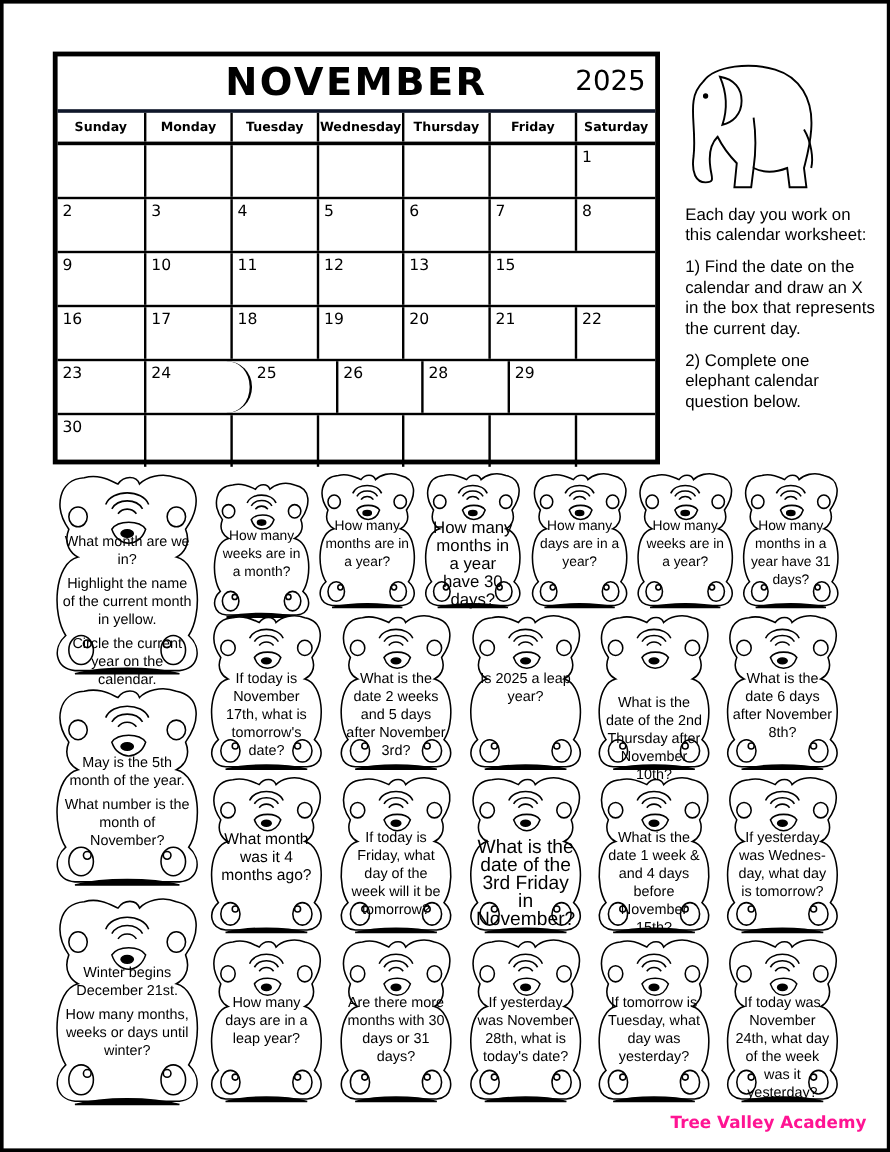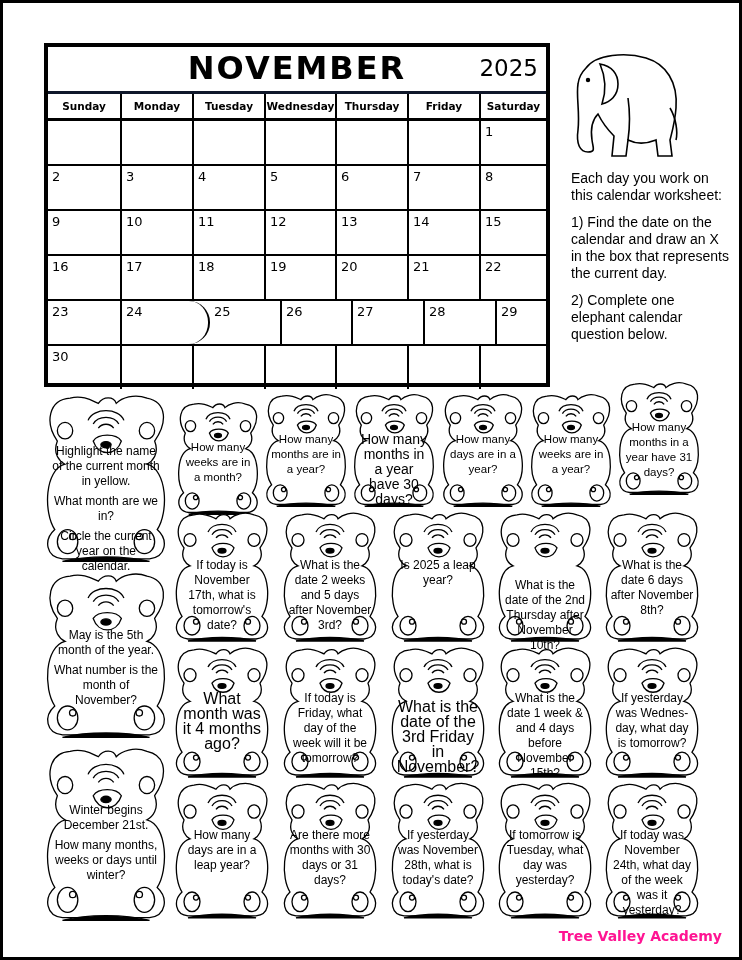--- a/index.html
+++ b/index.html
@@ -70,38 +70,36 @@
         <div class="cal-cell" style="width: 72px;">6</div>
         <div class="cal-cell" style="width: 72px;">7</div>
         <div class="cal-cell" style="width: 65px;">8</div>
       </div>
       <div class="cal-row">
         <div class="cal-cell" style="width: 74px;">9</div>
         <div class="cal-cell" style="width: 72px;">10</div>
         <div class="cal-cell" style="width: 72px;">11</div>
         <div class="cal-cell" style="width: 71px;">12</div>
         <div class="cal-cell" style="width: 72px;">13</div>
-        <div class="cal-cell" style="width: 72px;">14</div>
         <div class="cal-cell" style="width: 65px;">15</div>
       </div>
       <div class="cal-row">
         <div class="cal-cell" style="width: 74px;">16</div>
         <div class="cal-cell" style="width: 72px;">17</div>
         <div class="cal-cell" style="width: 72px;">18</div>
         <div class="cal-cell" style="width: 71px;">19</div>
         <div class="cal-cell" style="width: 72px;">20</div>
         <div class="cal-cell" style="width: 72px;">21</div>
         <div class="cal-cell" style="width: 65px;">22</div>
       </div>
       <div class="cal-row">
         <div class="cal-cell" style="width: 74px;">23</div>
         <div class="cal-cell" style="width: 88px; border-radius: 21px;">24</div>
         <div class="cal-cell" style="width: 72px;">25</div>
         <div class="cal-cell" style="width: 71px;">26</div>
-        <div class="cal-cell" style="width: 72px;">27</div>
         <div class="cal-cell" style="width: 72px;">28</div>
         <div class="cal-cell" style="width: 65px;">29</div>
       </div>
       <div class="cal-row">
         <div class="cal-cell" style="width: 74px;">30</div>
         <div class="cal-cell" style="width: 72px;"></div>
         <div class="cal-cell" style="width: 72px;"></div>
         <div class="cal-cell" style="width: 71px;"></div>
         <div class="cal-cell" style="width: 72px;"></div>
         <div class="cal-cell" style="width: 72px;"></div>
@@ -146,22 +144,22 @@
     <ellipse cx="64" cy="52.632000000000005" rx="5.12" ry="3.096" fill="#000"></ellipse>
     <ellipse cx="23.04" cy="38.7" rx="7.68" ry="8.256"></ellipse>
     <ellipse cx="104.96" cy="38.7" rx="7.68" ry="8.256"></ellipse>
     <ellipse cx="25.6" cy="149.64" rx="10.24" ry="12.040000000000001"></ellipse>
     <ellipse cx="102.4" cy="149.64" rx="10.24" ry="12.040000000000001"></ellipse>
     <circle cx="30.72" cy="144.48" r="3.2"></circle>
     <circle cx="97.28" cy="144.48" r="3.2"></circle>
     <path d="M20.48 169.42 C44.8 163.4 83.2 163.4 107.52 169.42 Z" fill="#000"></path>
   </svg>
       <div class="card-text" style="top: 52px; font-size: 12px;">
+        <p>What month are we in?</p>
         <p>Highlight the name of the current month in yellow.</p>
-        <p>What month are we in?</p>
         <p>Circle the current year on the calendar.</p>
       </div>
     </div>
     <div class="card" style="left: 42px; top: 570px; width: 128px; height: 170px;">
       <svg width="128" height="170" viewBox="0 0 128 170" fill="#fff" stroke="#000" stroke-width="1.3">
     <path d="M15.36 48.449999999999996 C2.56 30.599999999999998 6.4 7.6499999999999995 28.16 6.12
              C40.96 2.5500000000000003 51.2 9.18 56.32 11.22
              C61.44 4.08 71.68 4.08 74.24 11.22
              C79.36 6.12 92.16 1.02 104.96 6.12
              C125.44 10.200000000000001 125.44 30.599999999999998 112.64 48.449999999999996
@@ -360,21 +358,21 @@
     <ellipse cx="15.479999999999999" cy="26.099999999999998" rx="5.16" ry="5.568"></ellipse>
     <ellipse cx="70.52" cy="26.099999999999998" rx="5.16" ry="5.568"></ellipse>
     <ellipse cx="17.2" cy="100.92" rx="6.88" ry="8.120000000000001"></ellipse>
     <ellipse cx="68.8" cy="100.92" rx="6.88" ry="8.120000000000001"></ellipse>
     <circle cx="20.64" cy="97.44" r="2.15"></circle>
     <circle cx="65.36" cy="97.44" r="2.15"></circle>
     <path d="M13.76 114.26 C30.099999999999998 110.19999999999999 55.9 110.19999999999999 72.24 114.26 Z" fill="#000"></path>
   </svg>
       <div class="card-text" style="top: 40px; font-size: 11.5px;">How many weeks are in a year?</div>
     </div>
-    <div class="card" style="left: 616px; top: 380px; width: 86px; height: 116px;">
+    <div class="card" style="left: 616px; top: 392px; width: 86px; height: 116px;">
       <svg width="86" height="116" viewBox="0 0 86 116" fill="#fff" stroke="#000" stroke-width="1.3">
     <path d="M10.32 33.059999999999995 C1.72 20.88 4.3 5.22 18.92 4.175999999999999
              C27.52 1.74 34.4 6.263999999999999 37.84 7.656
              C41.28 2.784 48.160000000000004 2.784 49.879999999999995 7.656
              C53.32 4.175999999999999 61.919999999999995 0.696 70.52 4.175999999999999
              C84.28 6.96 84.28 20.88 75.68 33.059999999999995
              C79.12 41.76 73.96 46.98 70.52 48.71999999999999
              C84.28 52.2 85.14 81.19999999999999 77.4 92.80000000000001
              C85.14 99.76 83.42 111.36 72.24 112.52
              L13.76 112.52
@@ -561,21 +559,21 @@
     <path d="M40 38.18999999999999 C44 50.24999999999999 57.99999999999999 50.24999999999999 62 38.18999999999999 C57.99999999999999 32.16 44 32.16 40 38.18999999999999 Z"></path>
     <ellipse cx="50" cy="41.004" rx="4" ry="2.4119999999999995" fill="#000"></ellipse>
     <ellipse cx="18" cy="30.15" rx="6" ry="6.4319999999999995"></ellipse>
     <ellipse cx="82" cy="30.15" rx="6" ry="6.4319999999999995"></ellipse>
     <ellipse cx="20" cy="116.58" rx="8" ry="9.38"></ellipse>
     <ellipse cx="80" cy="116.58" rx="8" ry="9.38"></ellipse>
     <circle cx="24" cy="112.56" r="2.5"></circle>
     <circle cx="76" cy="112.56" r="2.5"></circle>
     <path d="M16 131.99 C35 127.3 65 127.3 84 131.99 Z" fill="#000"></path>
   </svg>
-      <div class="card-text" style="top: 46px; font-size: 16px;">What month was it 4 months ago?</div>
+      <div class="card-text" style="top: 46px; font-size: 13px;">What month was it 4 months ago?</div>
     </div>
     <div class="card" style="left: 280px; top: 645px; width: 100px; height: 134px;">
       <svg width="100" height="134" viewBox="0 0 100 134" fill="#fff" stroke="#000" stroke-width="1.3">
     <path d="M12 38.18999999999999 C2 24.119999999999997 5 6.029999999999999 22 4.823999999999999
              C32 2.01 40 7.235999999999999 44 8.844
              C48 3.2159999999999997 56.00000000000001 3.2159999999999997 57.99999999999999 8.844
              C62 4.823999999999999 72 0.8039999999999999 82 4.823999999999999
              C98 8.04 98 24.119999999999997 88 38.18999999999999
              C92 48.239999999999995 86 54.269999999999996 82 56.27999999999999
              C98 60.300000000000004 99 93.8 90 107.2

